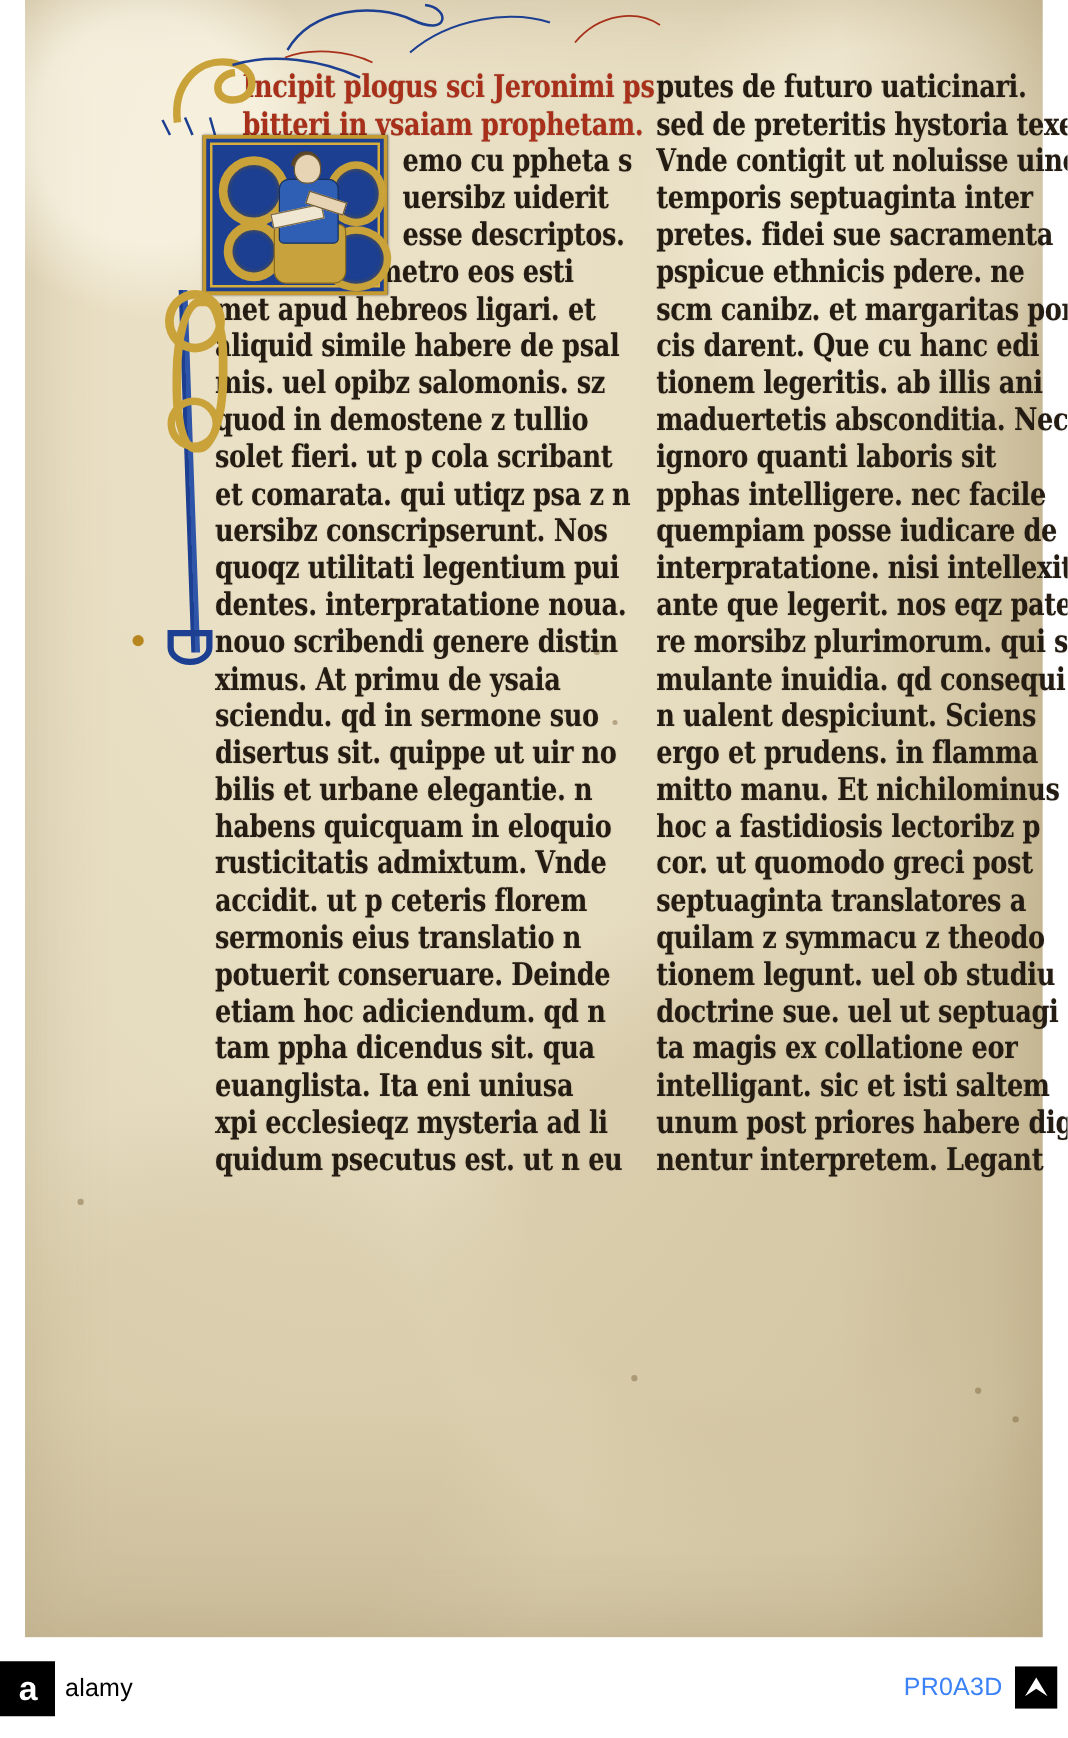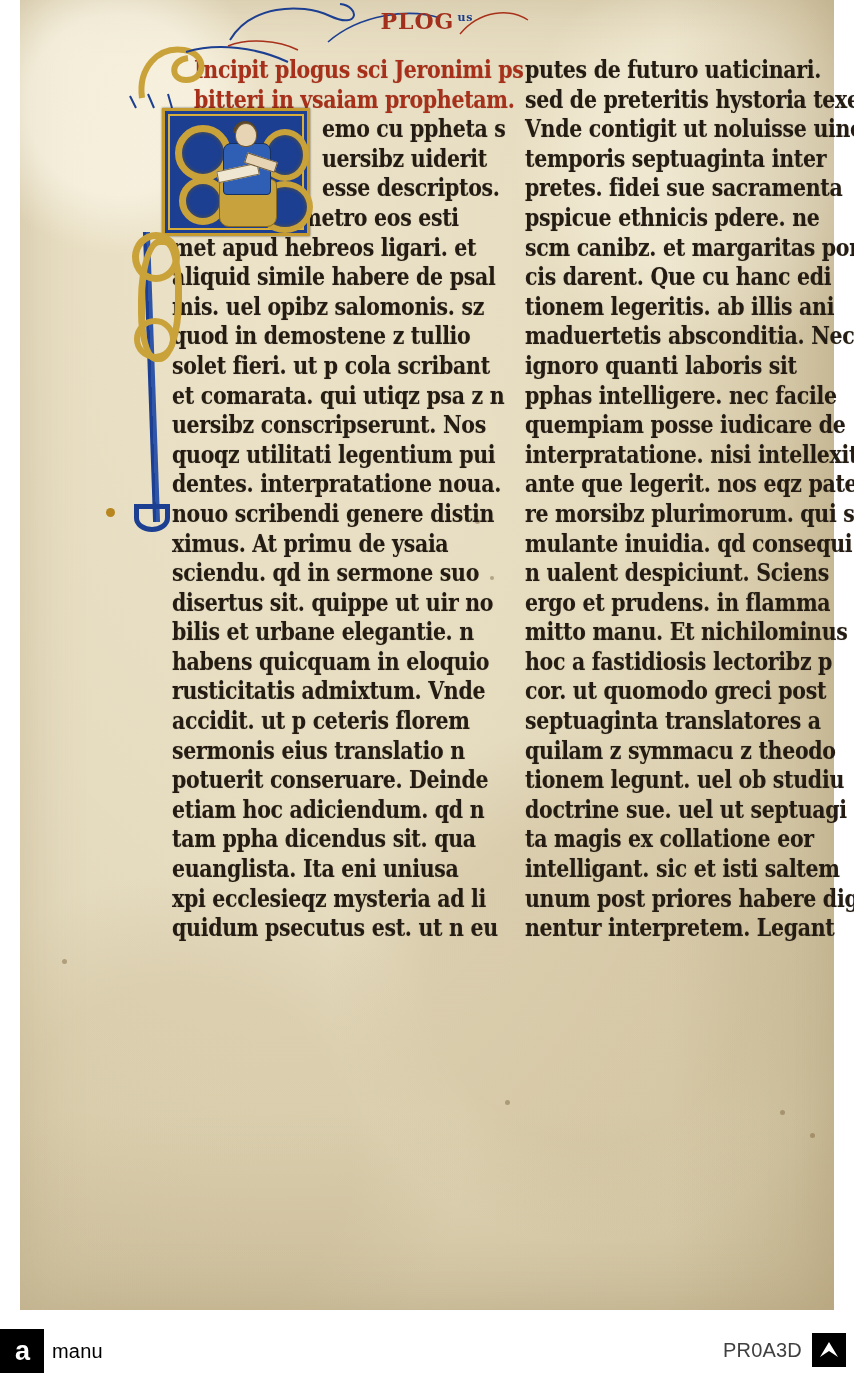--- a/index.html
+++ b/index.html
@@ -318,37 +318,34 @@
   #wm-right {
     position: absolute;
     right: 8px; top: 22px;
     display: flex;
     align-items: center;
     gap: 10px;
   }
   #wm-id {
     font-family: "Liberation Sans", sans-serif;
     font-size: 20px;
-    color: #404040;
+    color: #3b82f6;
     letter-spacing: 0.2px;
   }
   #wm-icon {
     width: 34px; height: 34px;
   }
 </style>
 </head>
 <body>
 
 <div id="page">
 
   <div id="leaf">
 
-    <div id="folio-header">
-      <span class="red">PLOG</span><span class="small">us</span>
-    </div>
 
     <svg id="top-flourish" viewBox="0 0 340 46">
       <path d="M20 40 C 40 6, 90 2, 120 16 C 150 30, 150 6, 130 4" fill="none" stroke="#1c3f91" stroke-width="2"></path>
       <path d="M118 42 C 150 14, 200 8, 230 18" fill="none" stroke="#1c3f91" stroke-width="1.6"></path>
       <path d="M250 34 C 270 10, 300 8, 318 20" fill="none" stroke="#a8301a" stroke-width="1.4"></path>
     </svg>
 
     <svg id="flourish" viewBox="0 0 190 76">
       <path d="M14 60 C 10 30, 30 8, 56 12 C 80 16, 78 42, 58 42 C 42 42, 42 22, 60 20" fill="none" stroke="#caa23a" stroke-width="6"></path>
       <path d="M58 14 C 90 4, 130 10, 160 24" fill="none" stroke="#1c3f91" stroke-width="2"></path>
@@ -453,21 +450,21 @@
         <div class="line">intelligant. sic et isti saltem</div>
         <div class="line">unum post priores habere dig</div>
         <div class="line">nentur interpretem. Legant</div>
       </div>
 
   </div>
 
   <div id="watermark-bar">
     <div id="wm-left">
       <div id="wm-logo">a</div>
-      <div id="wm-text">manu</div>
+      <div id="wm-text">alamy</div>
     </div>
     <div id="wm-right">
       <div id="wm-id">PR0A3D</div>
       <svg id="wm-icon" viewBox="0 0 34 34">
         <rect x="0" y="0" width="34" height="34" fill="#000000"></rect>
         <path d="M8 24 L17 9 L26 24 L17 18 Z" fill="#ffffff"></path>
       </svg>
     </div>
   </div>
 

